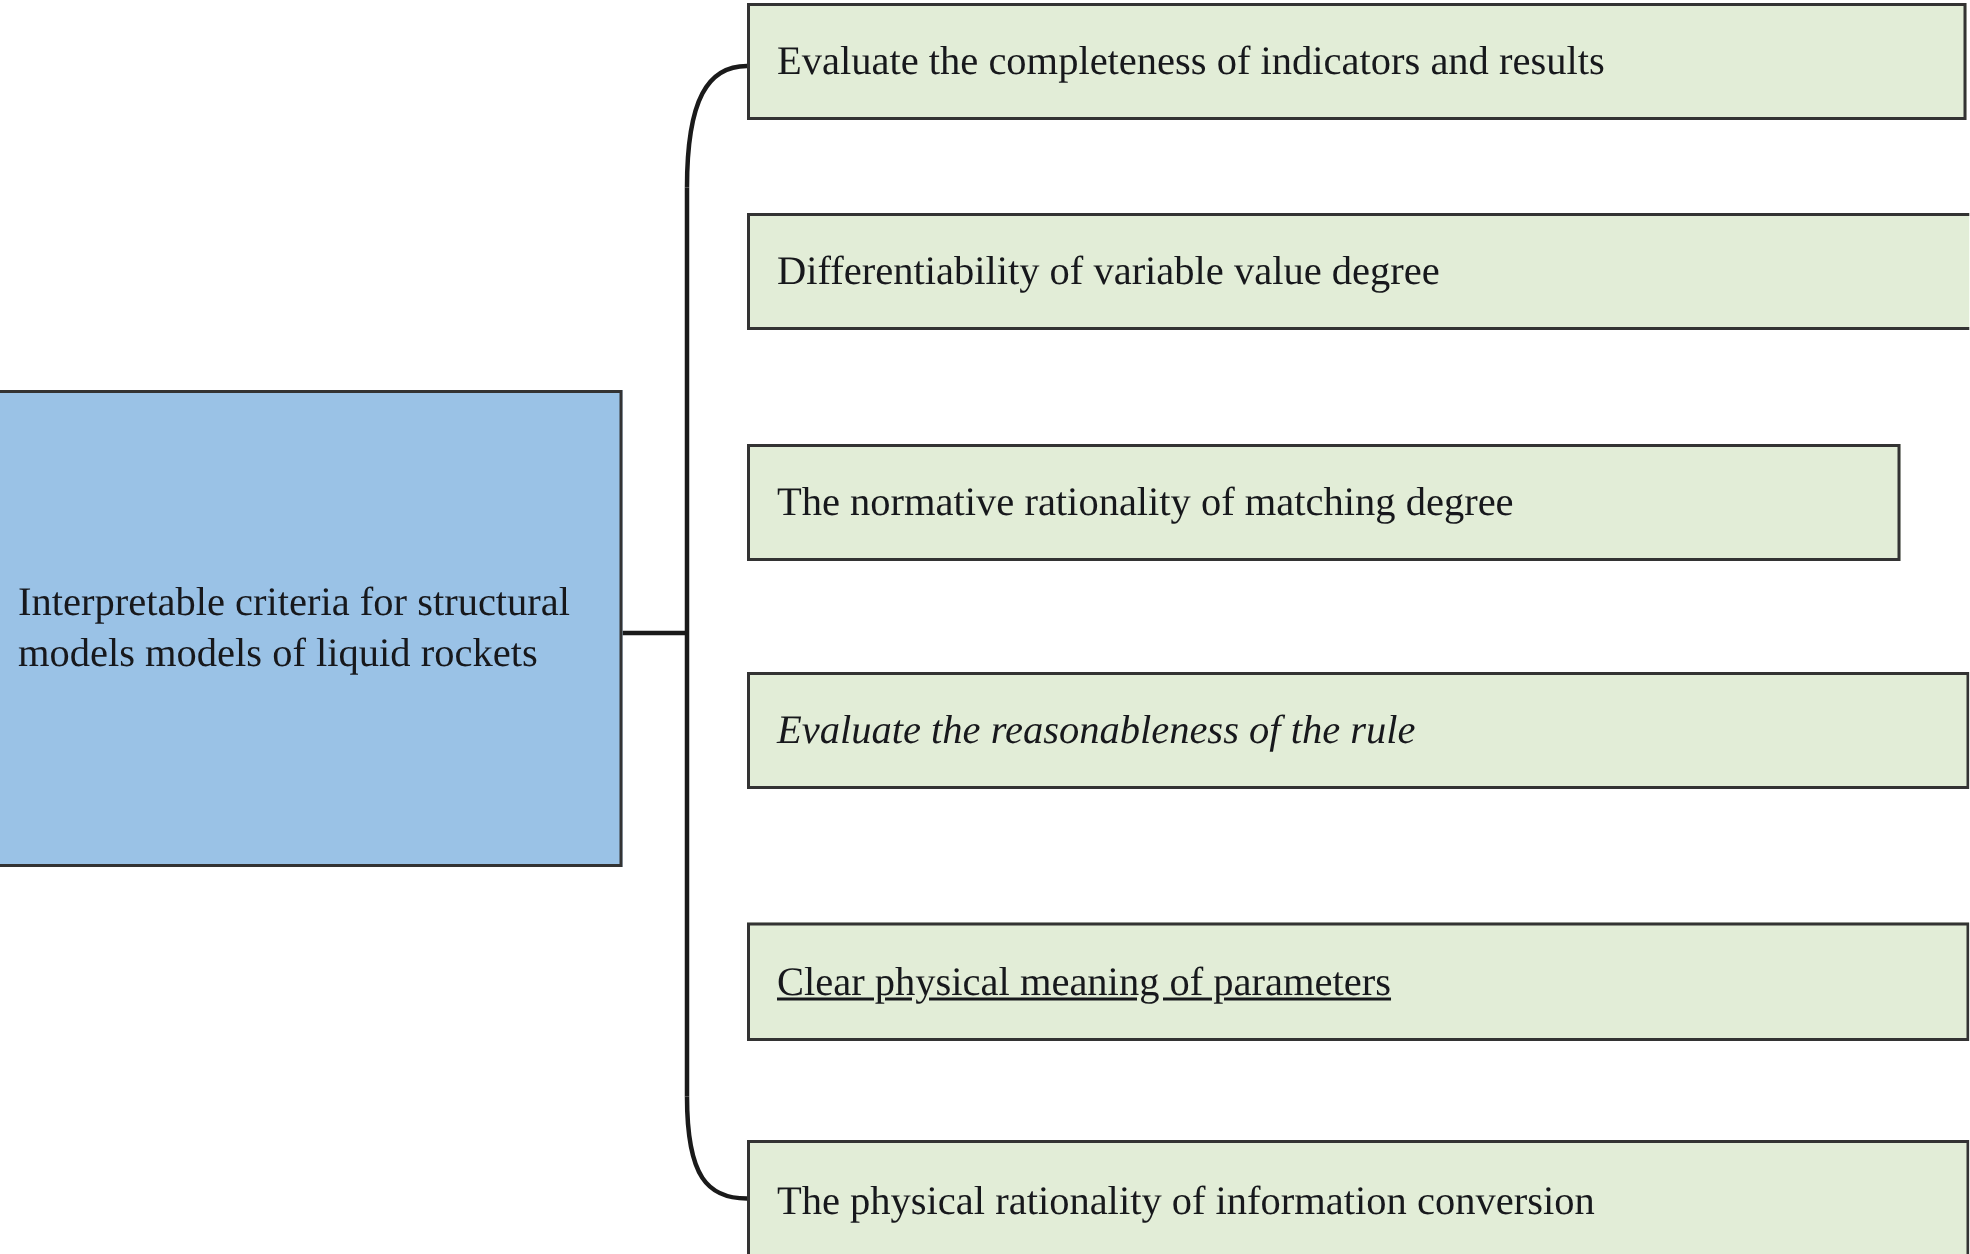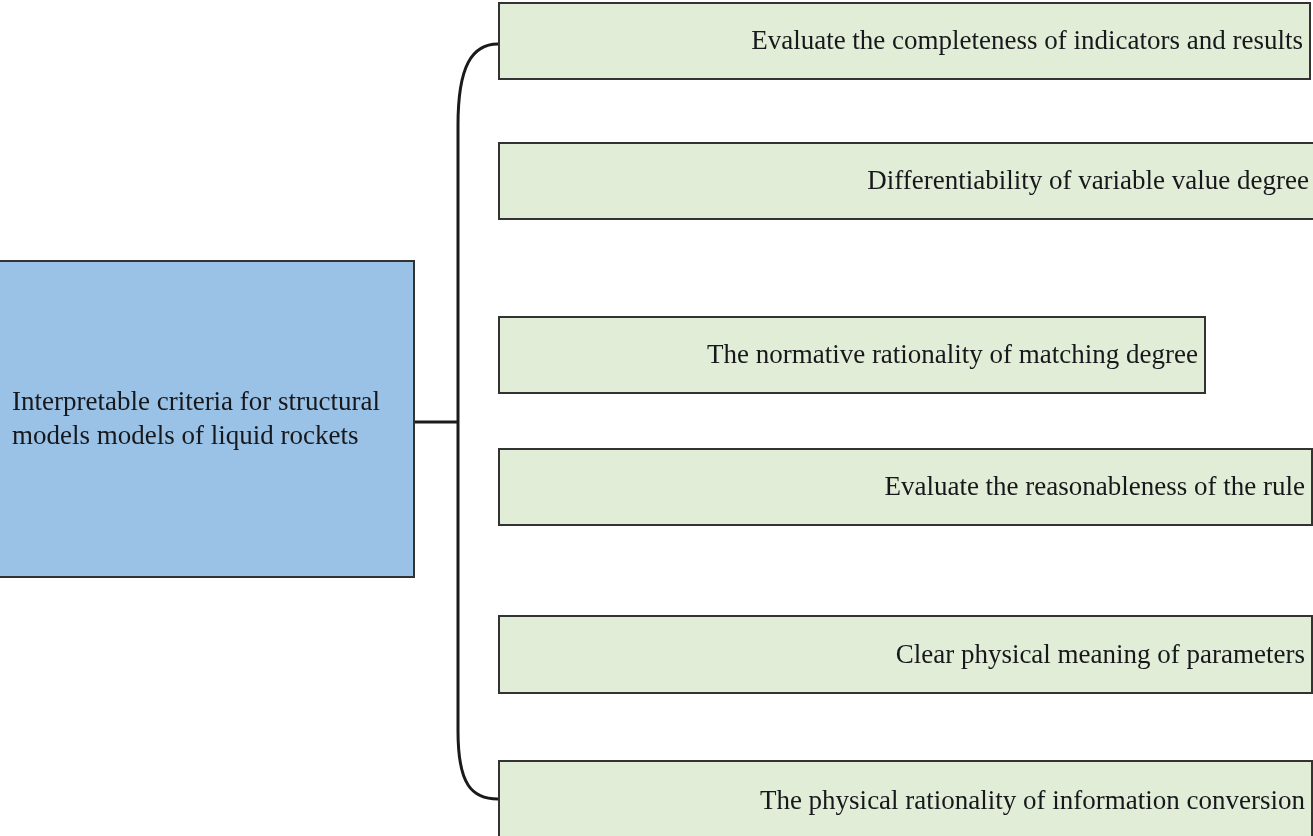--- a/index.html
+++ b/index.html
@@ -40,29 +40,29 @@
     width: 419px;
     height: 318px;
     padding: 0 14px;
     font-size: 27px;
     justify-content: flex-start;
   }
   .node-leaf {
     background: #E2EDD7;
     left: 498px;
     font-size: 27px;
-    justify-content: flex-end;
+    justify-content: flex-start;
     text-align: center;
-    padding: 0 6px;
+    padding: 0 18px;
   }
   .leaf-0 { top: 2px;   width: 813px; height: 78px; }
   .leaf-1 { top: 142px; width: 819px; height: 78px; }
-  .leaf-2 { top: 316px; width: 708px; height: 78px; }
-  .leaf-3 { top: 448px; width: 815px; height: 78px; }
-  .leaf-4 { top: 615px; width: 815px; height: 79px; }
+  .leaf-2 { top: 296px; width: 769px; height: 78px; }
+  .leaf-3 { top: 448px; width: 815px; height: 78px; font-style: italic; }
+  .leaf-4 { top: 615px; width: 815px; height: 79px; text-decoration: underline; }
   .leaf-5 { top: 760px; width: 815px; height: 82px; }
 </style>
 </head>
 <body>
 
 <div id="canvas">
 
   <svg id="connectors" viewBox="0 0 1313 836" xmlns="http://www.w3.org/2000/svg">
 
     <path d="M 415 422 L 458 422" fill="none" stroke="#1a1a1a" stroke-width="3"></path>

